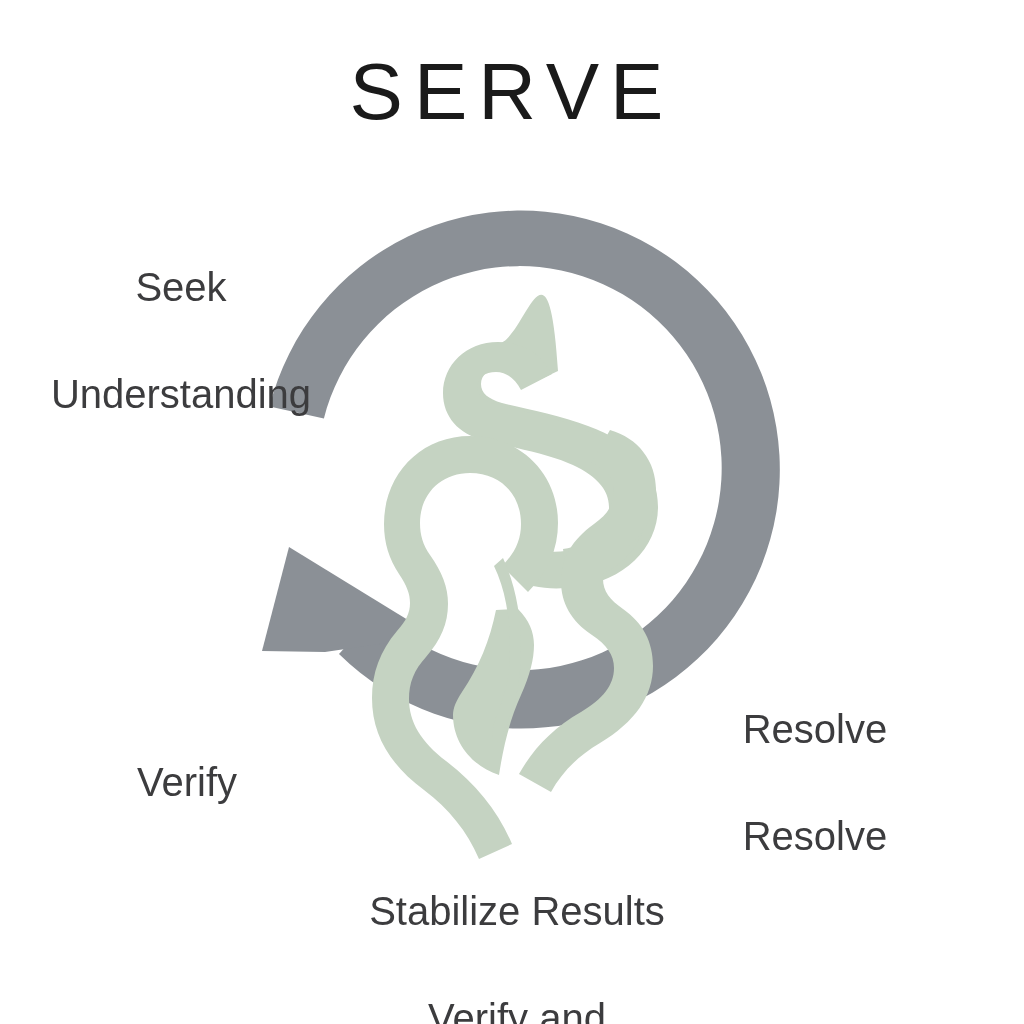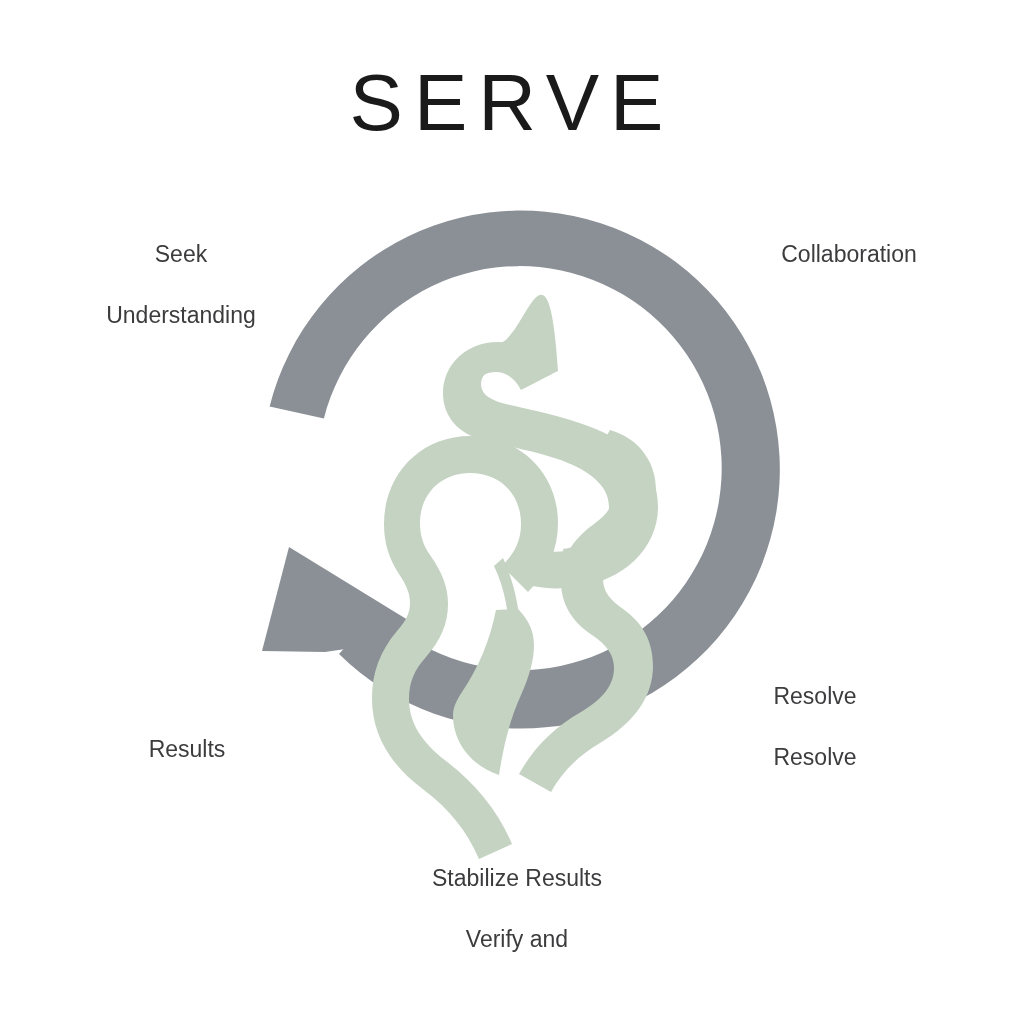--- a/index.html
+++ b/index.html
@@ -20,21 +20,21 @@
   #stage {
     position: absolute;
     inset: 0;
     width: 1024px;
     height: 1024px;
   }
 
   
   .title {
     position: absolute;
-    top: 63px;
+    top: 52px;
     left: 0;
     width: 1024px;
     text-align: center;
     font-size: 80px;
     font-weight: 300;
     letter-spacing: 11px;
     line-height: 1;
     color: #1a1a1a;
     white-space: nowrap;
   }
@@ -45,21 +45,21 @@
     left: 0;
     top: 0;
     width: 1024px;
     height: 1024px;
   }
 
   
   .label {
     position: absolute;
     font-weight: 300;
-    font-size: 23px;
+    font-size: 40px;
     line-height: 1.33;
     color: #3c3c3e;
     text-align: center;
     white-space: pre-line;
   }
   .label .line { display: block; }
 
   .label-seek {
     left: 16px;
     top: 208px;
@@ -198,30 +198,29 @@
                c 0 -32 -5 -59 -16 -82 Z"></path>
     </g>
   </svg>
 
   <div class="label label-seek">
     <span class="line">Seek</span>
     <span class="line">Understanding</span>
   </div>
 
   <div class="label label-engage">
-    <span class="line">Collaboration</span>
   </div>
 
   <div class="label label-resolve">
     <span class="line">Resolve</span>
     <span class="line">Resolve</span>
   </div>
 
   <div class="label label-embody">
-    <span class="line">Results</span>
+    <span class="line">Verify</span>
   </div>
 
   <div class="label label-verify">
     <span class="line">Stabilize Results</span>
     <span class="line">Verify and</span>
   </div>
 
 </div>
 
 </body></html>

